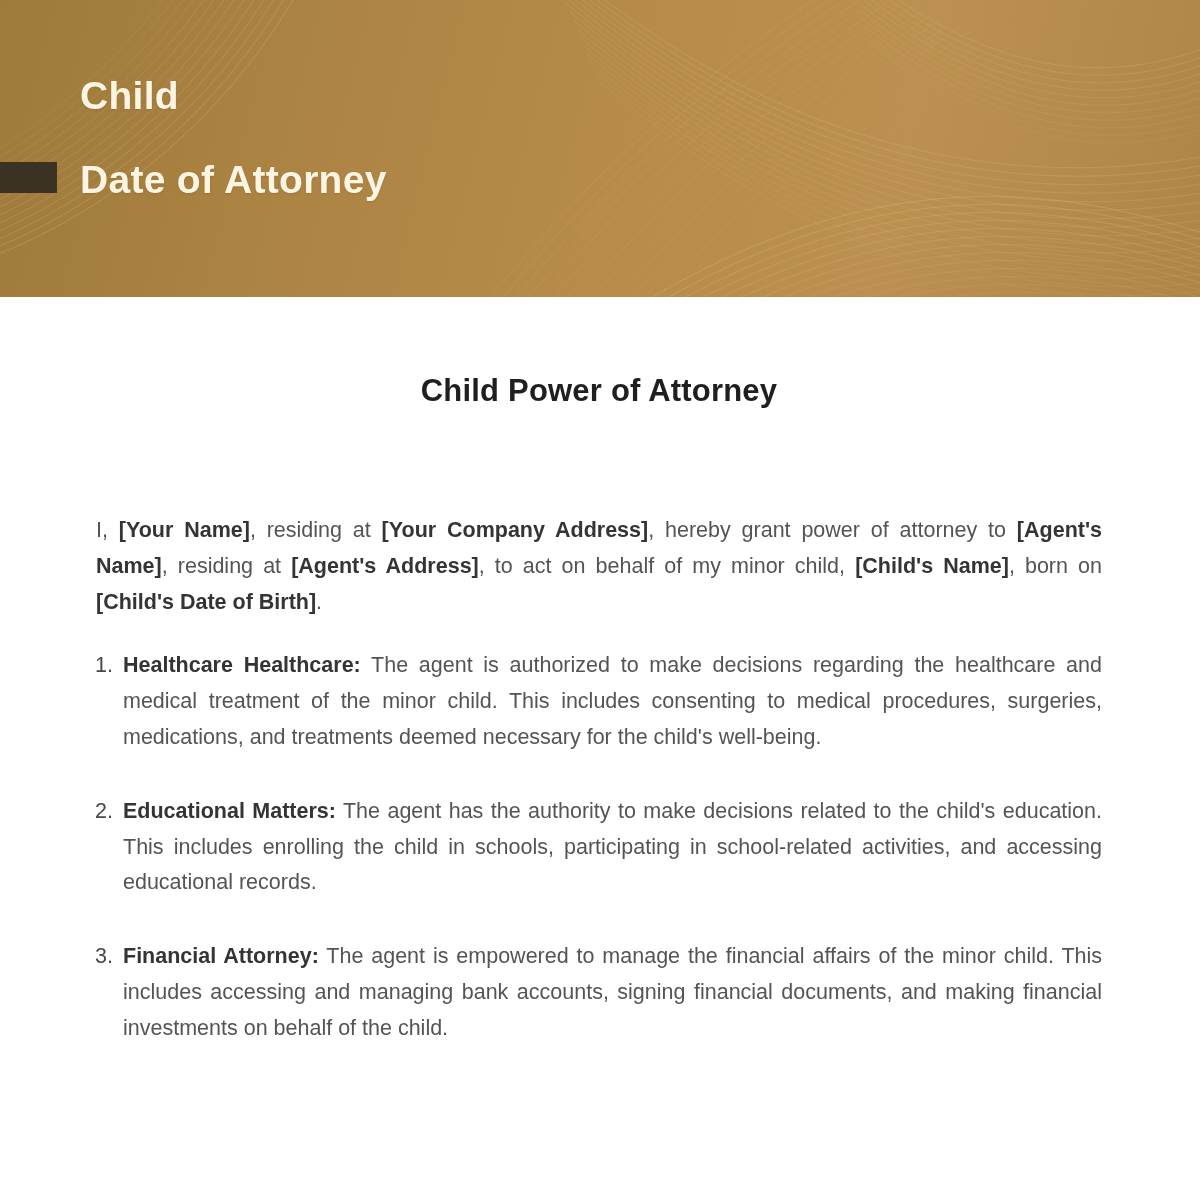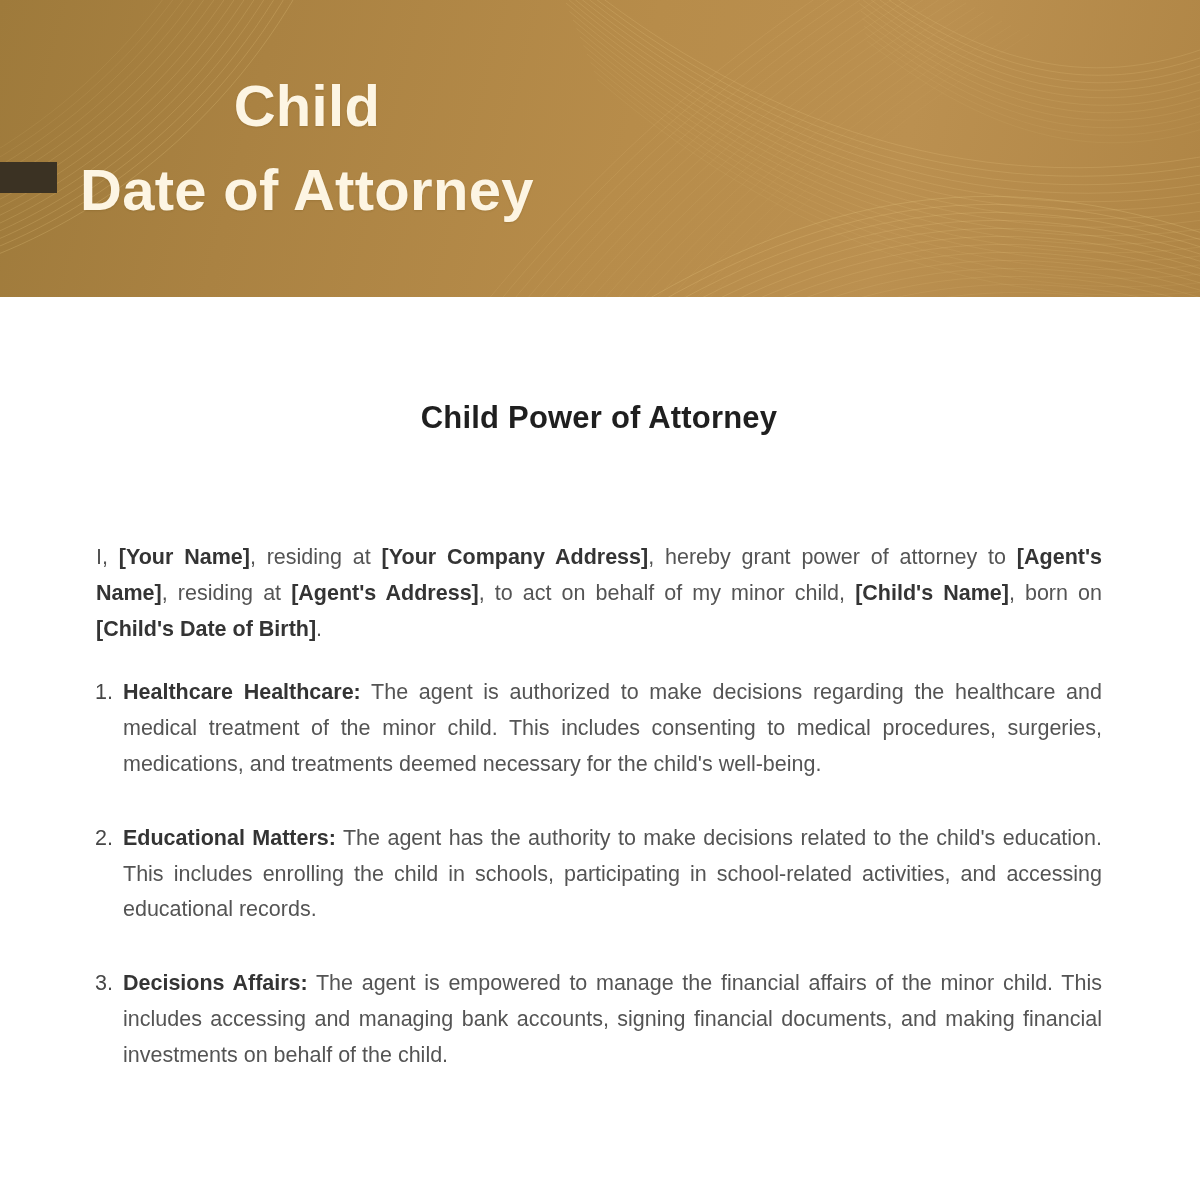--- a/index.html
+++ b/index.html
@@ -17,29 +17,29 @@
     position:relative;width:1200px;height:297px;overflow:hidden;
     background:linear-gradient(104deg,var(--banner-grad-a) 0%,#aa8242 22%,var(--banner-grad-b) 52%,#bb9050 74%,var(--banner-grad-c) 100%);
   }
   .banner svg.waves{position:absolute;inset:0;width:100%;height:100%;}
   .waves g{fill:none;stroke:var(--banner-wave);}
   .banner-accent{
     position:absolute;left:0;top:162px;width:57px;height:31px;
     background:var(--banner-accent);
   }
   .banner-title{
-    position:absolute;left:80px;top:64px;
-    font-size:58px;line-height:84px;font-weight:700;color:var(--banner-text);
-    letter-spacing:.3px;text-shadow:0 1px 2px rgba(90,60,10,.18);text-align:center;
+    position:absolute;left:80px;top:54px;
+    font-size:39px;line-height:84px;font-weight:700;color:var(--banner-text);
+    letter-spacing:.3px;text-shadow:0 1px 2px rgba(90,60,10,.18);
   }
 
   
   .doc{padding:0 98px 0 96px;color:var(--body-text);}
   .doc-title{
-    margin-top:102px;text-align:center;
+    margin-top:75px;text-align:center;
     font-size:31px;line-height:37px;font-weight:700;color:var(--heading-text);
     letter-spacing:.2px;
   }
   .intro{
     margin-top:104px;font-size:21.5px;line-height:35.8px;
     text-align:justify;color:var(--body-text);
   }
   .intro .b,.li-label{font-weight:700;color:var(--bold-text);}
   .section-heading{
     margin-top:60px;font-size:31px;line-height:38px;font-weight:700;
@@ -156,18 +156,18 @@
       <li>
         <span class="li-num">1.</span>
         <span class="li-label">Healthcare Healthcare:</span><span class="li-text"> The agent is authorized to make decisions regarding the healthcare and medical treatment of the minor child. This includes consenting to medical procedures, surgeries, medications, and treatments deemed necessary for the child's well-being.</span>
       </li>
       <li>
         <span class="li-num">2.</span>
         <span class="li-label">Educational Matters:</span><span class="li-text"> The agent has the authority to make decisions related to the child's education. This includes enrolling the child in schools, participating in school-related activities, and accessing educational records.</span>
       </li>
       <li>
         <span class="li-num">3.</span>
-        <span class="li-label">Decisions Affairs:</span><span class="li-text"> The agent is empowered to manage the financial affairs of the minor child. This includes accessing and managing bank accounts, signing financial documents, and making financial investments on behalf of the child.</span>
+        <span class="li-label">Financial Attorney:</span><span class="li-text"> The agent is empowered to manage the financial affairs of the minor child. This includes accessing and managing bank accounts, signing financial documents, and making financial investments on behalf of the child.</span>
       </li>
     </ol>
 
   </main>
 </div>
 
 </body></html>

